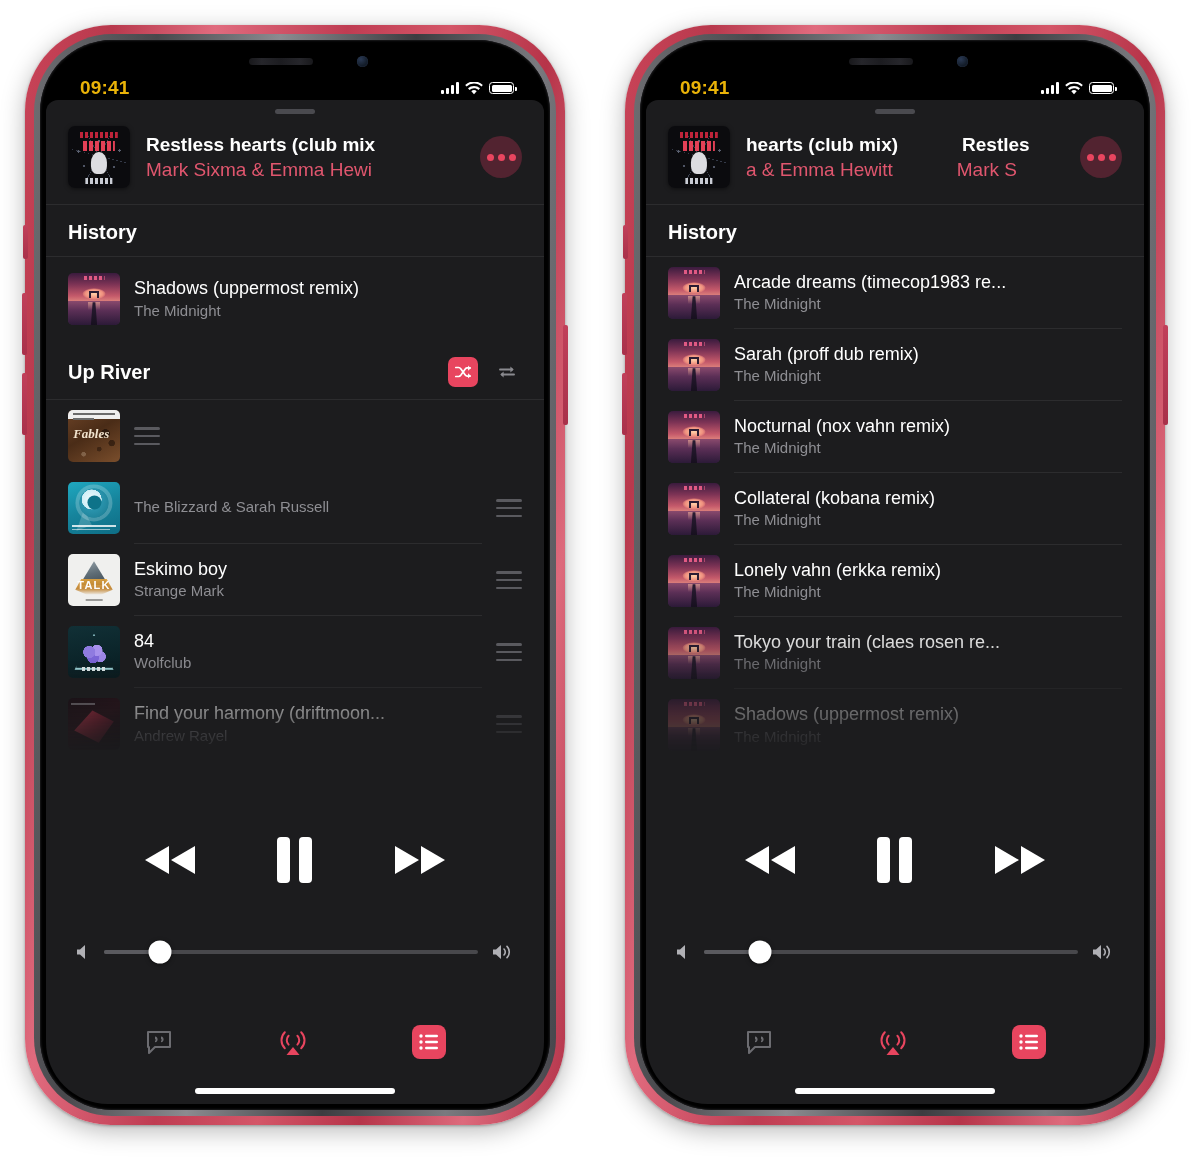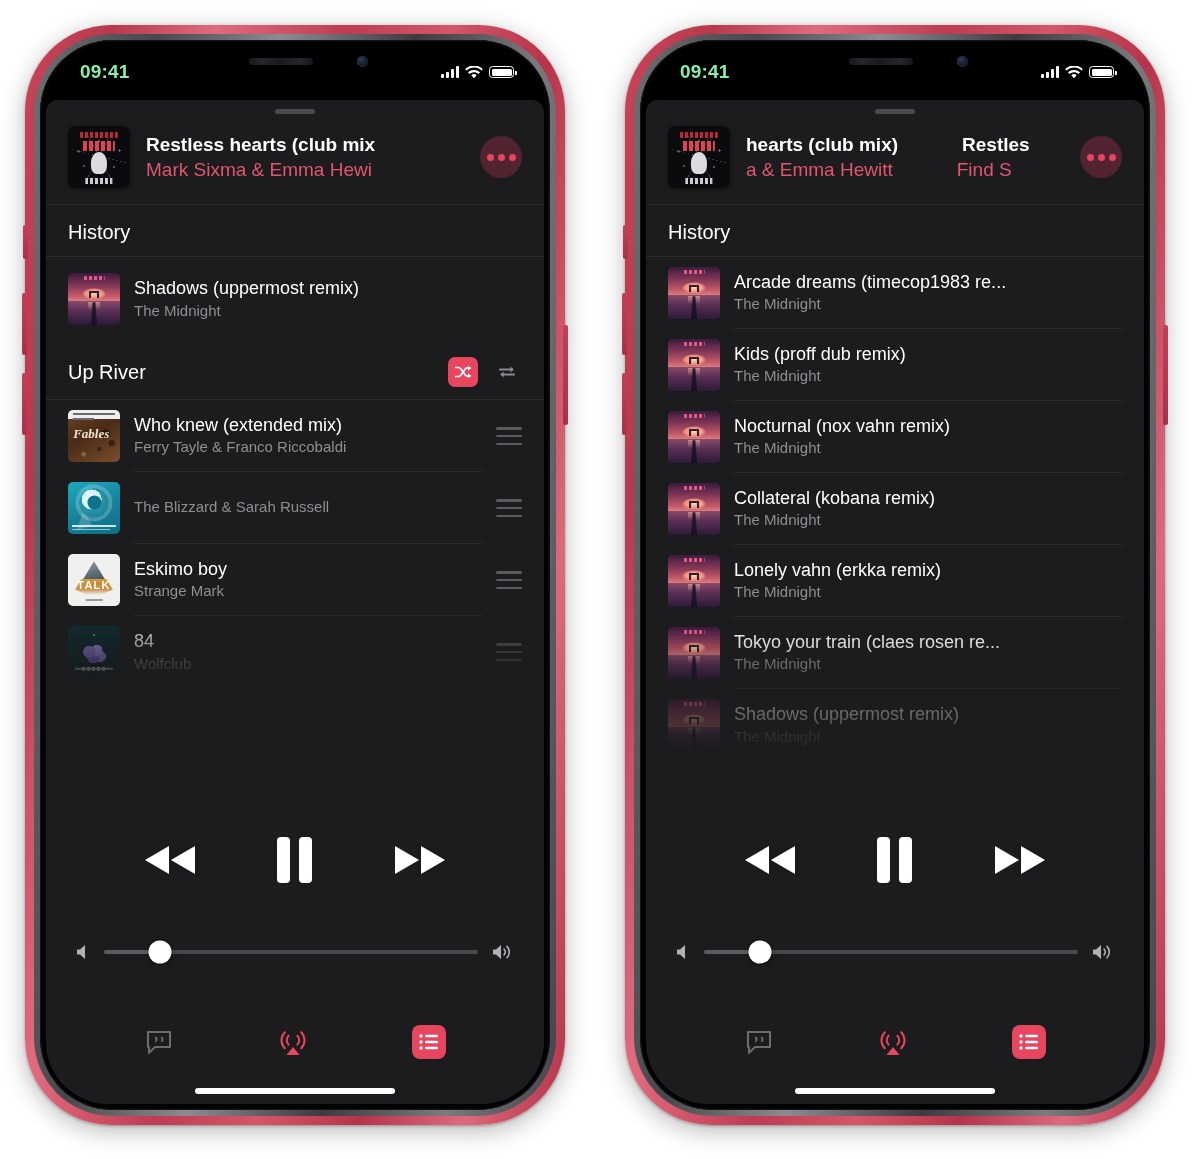--- a/index.html
+++ b/index.html
@@ -51,23 +51,23 @@
     border-bottom-left-radius:20px; border-bottom-right-radius:20px; z-index:40;
   }
   .speaker { position:absolute; left:50%; top:12px; transform:translateX(-50%) translateX(-14px);
     width:64px; height:7px; border-radius:4px;
     background:linear-gradient(90deg,#18181b,#26262b 20%,#1c1c20 50%,#26262b 80%,#18181b); }
   .camera { position:absolute; right:32px; top:10px; width:11px; height:11px; border-radius:50%;
     background:radial-gradient(circle at 35% 30%,#2b3a55 0%,#16202e 55%,#0a0d14 100%);
     box-shadow:inset 0 0 1px #3d4f70; }
 
   
-  .statusbar { position:absolute; left:0; right:0; top:0; height:46px; z-index:30;
+  .statusbar { position:absolute; left:0; right:0; top:16px; height:46px; z-index:30;
     display:flex; align-items:center; justify-content:space-between;
-    padding:6px 30px 0 34px; color:#86efac; }
+    padding:6px 30px 0 34px; color:#eab308; }
   .clock { font-size:19px; font-weight:600; letter-spacing:.2px; }
   .status-right { display:flex; align-items:center; gap:6px; }
   .bars { display:flex; align-items:flex-end; gap:2px; height:12px; }
   .bars i { display:block; width:3px; background:#fff; border-radius:1px; }
   .bars i:nth-child(1){height:4px;} .bars i:nth-child(2){height:6px;}
   .bars i:nth-child(3){height:9px;} .bars i:nth-child(4){height:12px;}
   .batt { width:25px; height:12px; border:1.6px solid #fff; border-radius:3.5px; padding:1.5px; position:relative; }
   .batt::after{ content:''; position:absolute; right:-3.5px; top:3.5px; width:2px; height:4px;
     background:#fff; border-radius:0 1px 1px 0; }
   .batt i{ display:block; width:100%; height:100%; background:#fff; border-radius:1.5px; }
@@ -89,21 +89,21 @@
   .np-title { font-size:19px; font-weight:600; color:#fff; line-height:1.32; }
   .np-artist { font-size:19px; color:#e0566e; line-height:1.32; }
   .marquee { display:flex; gap:64px; }
   .more-btn { width:42px; height:42px; border-radius:50%; flex:0 0 auto;
     background:#522330; display:flex; align-items:center; justify-content:center; gap:4px; }
   .more-btn i { width:7px; height:7px; border-radius:50%; background:#e8455f; display:block; }
 
   
   .sec-head { display:flex; align-items:center; padding:16px 22px 12px 22px;
     border-bottom:1px solid #2c2c2e; flex:0 0 auto; }
-  .sec-title { font-size:20px; font-weight:400; color:#fff; flex:1 1 auto; }
+  .sec-title { font-size:20px; font-weight:700; color:#fff; flex:1 1 auto; }
   .sec-actions { display:flex; align-items:center; gap:14px; }
   .ico-btn { width:30px; height:30px; border-radius:7px; display:flex;
     align-items:center; justify-content:center; }
   .ico-btn.on { background:#e8455f; }
 
   
   .tracklist { flex:0 0 auto; overflow:hidden; position:relative; }
   .tracklist.fade { -webkit-mask-image:linear-gradient(#000 72%, rgba(0,0,0,0) 100%);
                     mask-image:linear-gradient(#000 72%, rgba(0,0,0,0) 100%); }
   .row { display:flex; align-items:center; gap:14px; padding:0 22px 0 22px; height:72px; }
@@ -365,24 +365,20 @@
             <div class="thumb">
               <div class="aw aw-fables">
                   <div class="spl"></div>
                   <div class="fbar">
                     <i></i>
                     <i></i>
                   </div>
                   <div class="ftxt">Fables</div>
                 </div>
             </div>
-            <div class="meta">
-              <div class="t-title">Who knew (extended mix)</div>
-              <div class="t-artist">Ferry Tayle &amp; Franco Riccobaldi</div>
-            </div>
             <div class="handle">
                 <i></i>
                 <i></i>
                 <i></i>
               </div>
           </div>
           <div class="row">
             <div class="thumb">
               <div class="aw aw-river">
                   <div class="tail"></div>
@@ -423,20 +419,37 @@
             <div class="thumb">
               <div class="aw aw-wolf">
                   <div class="tri"></div>
                   <div class="crys"></div>
                   <div class="wbar"></div>
                 </div>
             </div>
             <div class="meta">
               <div class="t-title">84</div>
               <div class="t-artist">Wolfclub</div>
+            </div>
+            <div class="handle">
+                <i></i>
+                <i></i>
+                <i></i>
+              </div>
+          </div>
+          <div class="row">
+            <div class="thumb">
+              <div class="aw aw-rayel">
+                  <div class="shard"></div>
+                  <div class="line"></div>
+                </div>
+            </div>
+            <div class="meta">
+              <div class="t-title">Find your harmony (driftmoon...</div>
+              <div class="t-artist">Andrew Rayel</div>
             </div>
             <div class="handle">
                 <i></i>
                 <i></i>
                 <i></i>
               </div>
           </div>
         </div>
 
         <div class="spacer"></div>
@@ -558,21 +571,21 @@
                 <div class="rbot"></div>
             </div>
           </div>
           <div class="np-texts">
             <div class="np-line marquee">
               <span class="np-title">hearts (club mix)</span>
               <span class="np-title">Restles</span>
             </div>
             <div class="np-line marquee">
               <span class="np-artist">a &amp; Emma Hewitt</span>
-              <span class="np-artist">Find S</span>
+              <span class="np-artist">Mark S</span>
             </div>
           </div>
           <div class="more-btn">
             <i></i>
               <i></i>
               <i></i>
           </div>
         </div>
 
         <div class="sec-head">
@@ -601,21 +614,21 @@
               <div class="aw aw-midnight">
                   <div class="water"></div>
                   <div class="sun"></div>
                   <div class="glint"></div>
                   <div class="rail"></div>
                   <div class="pier"></div>
                   <div class="mtop"></div>
                 </div>
             </div>
             <div class="meta">
-              <div class="t-title">Kids (proff dub remix)</div>
+              <div class="t-title">Sarah (proff dub remix)</div>
               <div class="t-artist">The Midnight</div>
             </div>
           </div>
           <div class="row">
             <div class="thumb">
               <div class="aw aw-midnight">
                   <div class="water"></div>
                   <div class="sun"></div>
                   <div class="glint"></div>
                   <div class="rail"></div>

